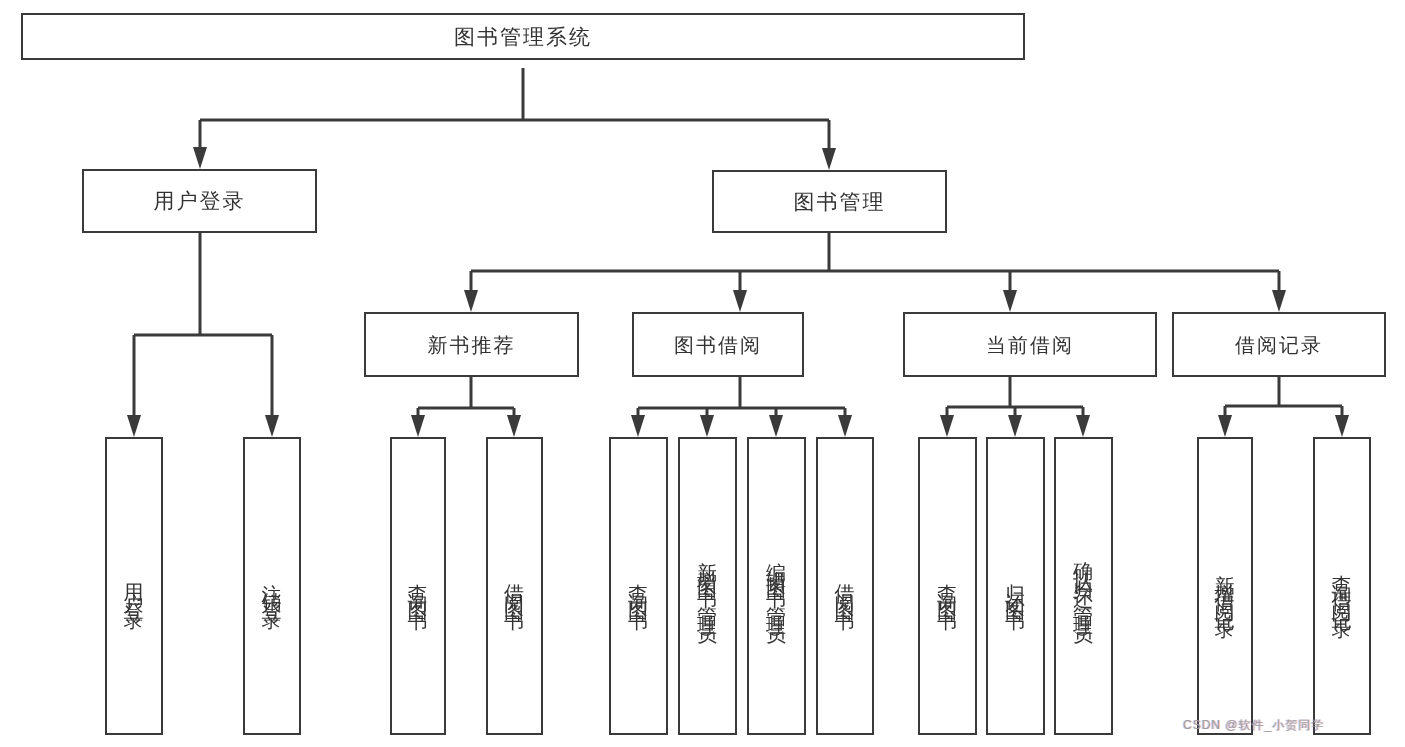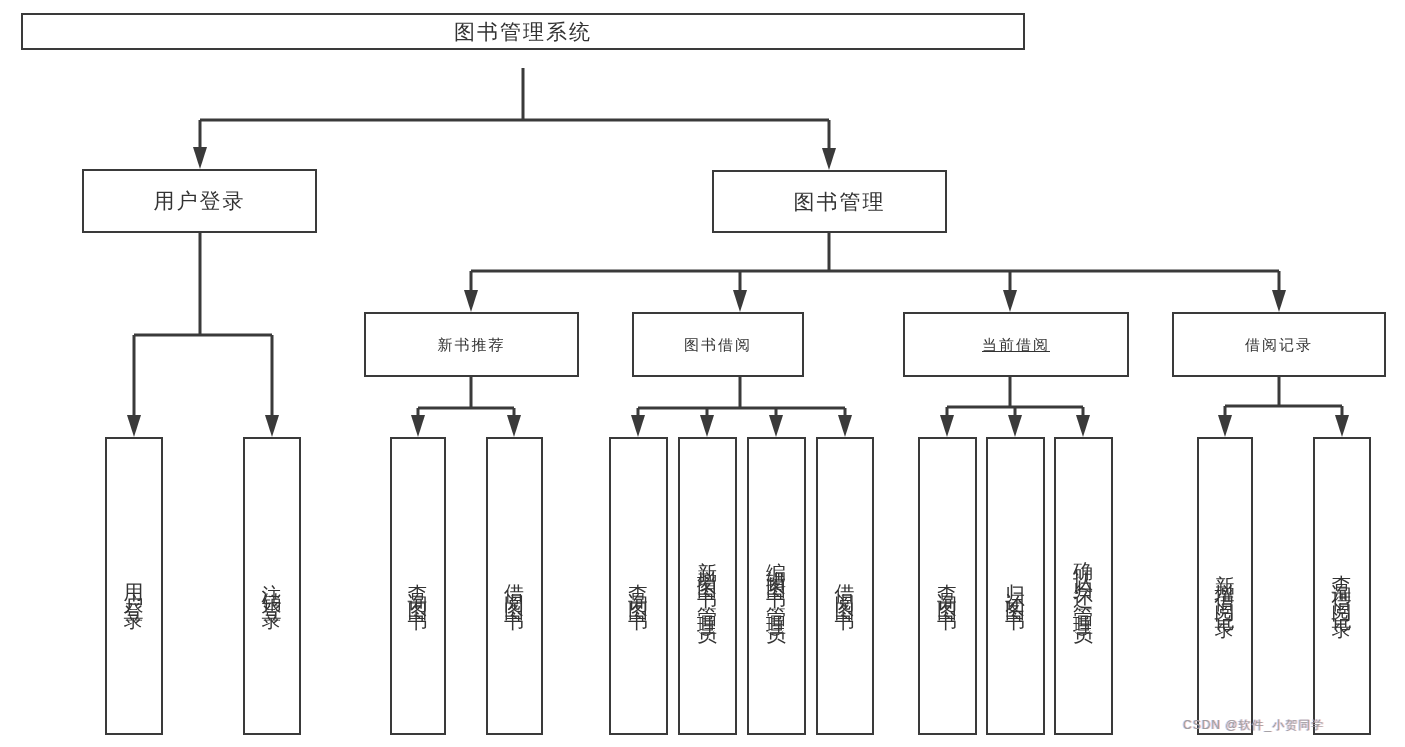--- a/index.html
+++ b/index.html
@@ -18,21 +18,21 @@
   }
   .node {
     position: absolute;
     box-sizing: border-box;
     background: #ffffff;
     border: 2px solid #3a3a3a;
     display: flex;
     align-items: center;
     justify-content: center;
     color: #333333;
-    font-size: 15px;
+    font-size: 20px;
     letter-spacing: 2px;
     text-align: center;
     line-height: 1.2;
   }
   .node.vert {
     writing-mode: vertical-rl;
     letter-spacing: 9px;
     font-size: 20px;
     line-height: 1;
     padding: 8px 0;
@@ -91,28 +91,28 @@
       <polygon points="769,415 783,415 776,437"></polygon>
       <polygon points="838,415 852,415 845,437"></polygon>
       <polygon points="940,415 954,415 947,437"></polygon>
       <polygon points="1008,415 1022,415 1015,437"></polygon>
       <polygon points="1076,415 1090,415 1083,437"></polygon>
       <polygon points="1218,415 1232,415 1225,437"></polygon>
       <polygon points="1335,415 1349,415 1342,437"></polygon>
     </g>
   </svg>
 
-  <div class="node big" style="left:21px; top:13px; width:1004px; height:37px;">图书管理系统</div>
+  <div class="node big" style="left:21px; top:13px; width:1004px; height:47px;">图书管理系统</div>
 
   <div class="node big" style="left:82px; top:169px; width:235px; height:64px;">用户登录</div>
   <div class="node big" style="left:712px; top:170px; width:235px; height:63px;padding-left:20px;">图书管理</div>
 
   <div class="node" style="left:364px; top:312px; width:215px; height:65px;">新书推荐</div>
   <div class="node" style="left:632px; top:312px; width:172px; height:65px;">图书借阅</div>
-  <div class="node" style="left:903px; top:312px; width:226px; height:65px;text-decoration:underline;">当前借阅</div>
+  <div class="node" style="left:903px; top:312px; width:254px; height:65px;">当前借阅</div>
   <div class="node" style="left:1172px; top:312px; width:214px; height:65px;">借阅记录</div>
 
   <div class="node vert" style="left:105px; top:437px; width:58px; height:298px;">用户登录</div>
   <div class="node vert" style="left:243px; top:437px; width:58px; height:298px;">注销登录</div>
 
   <div class="node vert" style="left:390px; top:437px; width:56px; height:298px;">查询图书</div>
   <div class="node vert" style="left:486px; top:437px; width:57px; height:298px;">借阅图书</div>
 
   <div class="node vert" style="left:609px; top:437px; width:59px; height:298px;">查询图书</div>
   <div class="node vert" style="left:678px; top:437px; width:59px; height:298px;">新增图书（管理员）</div>

